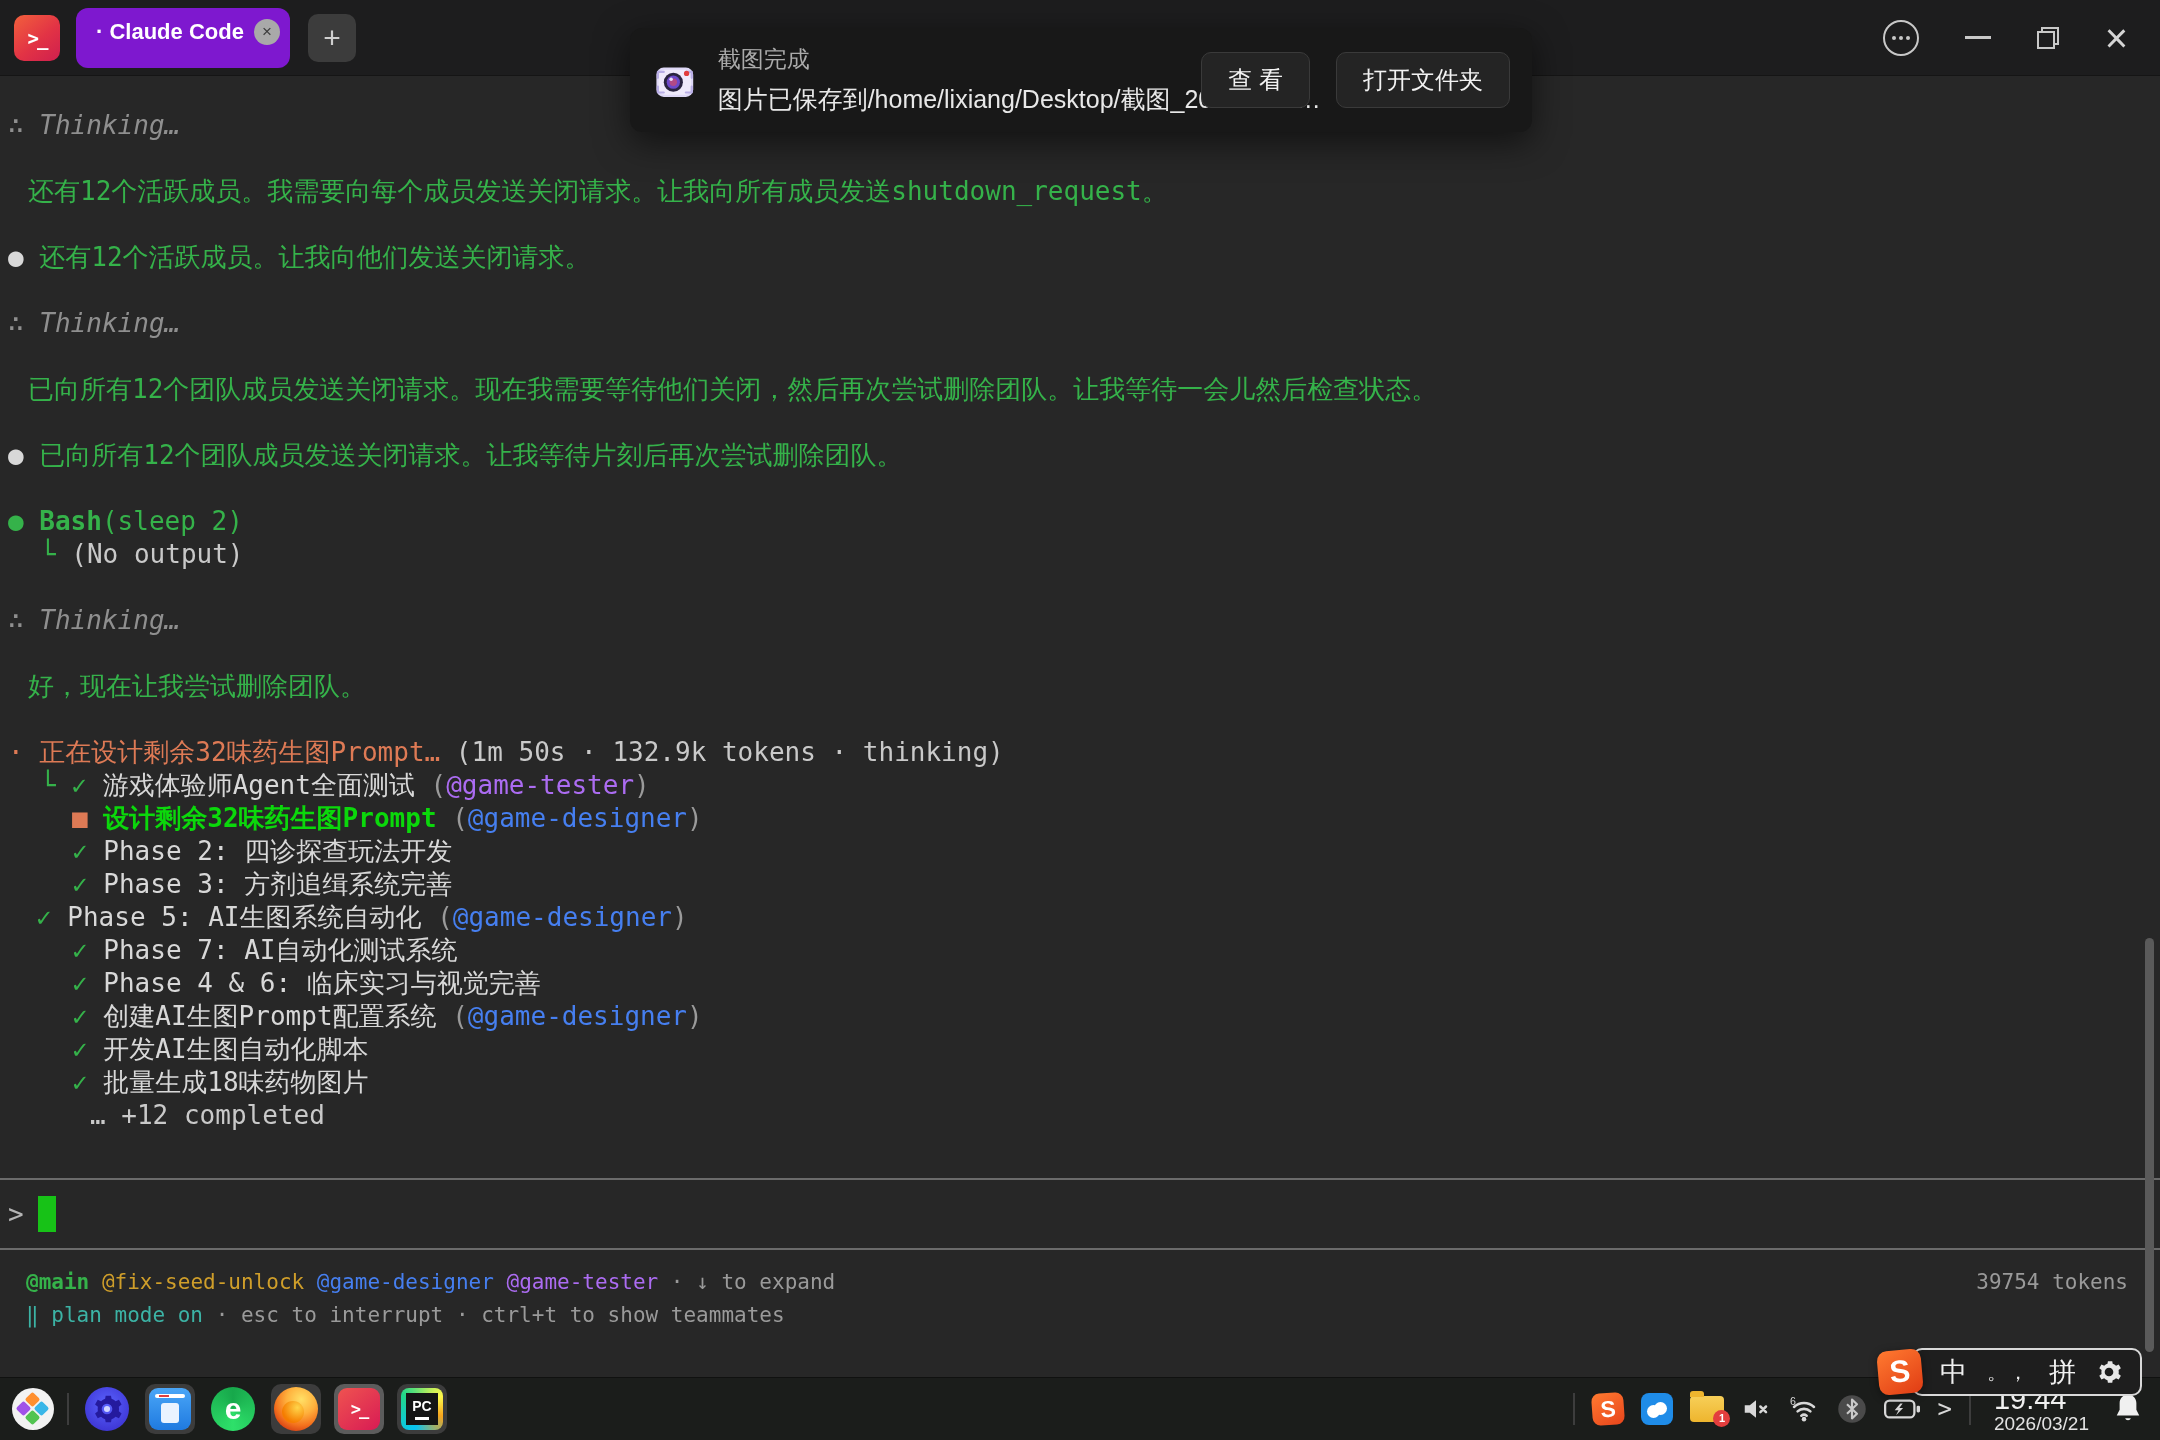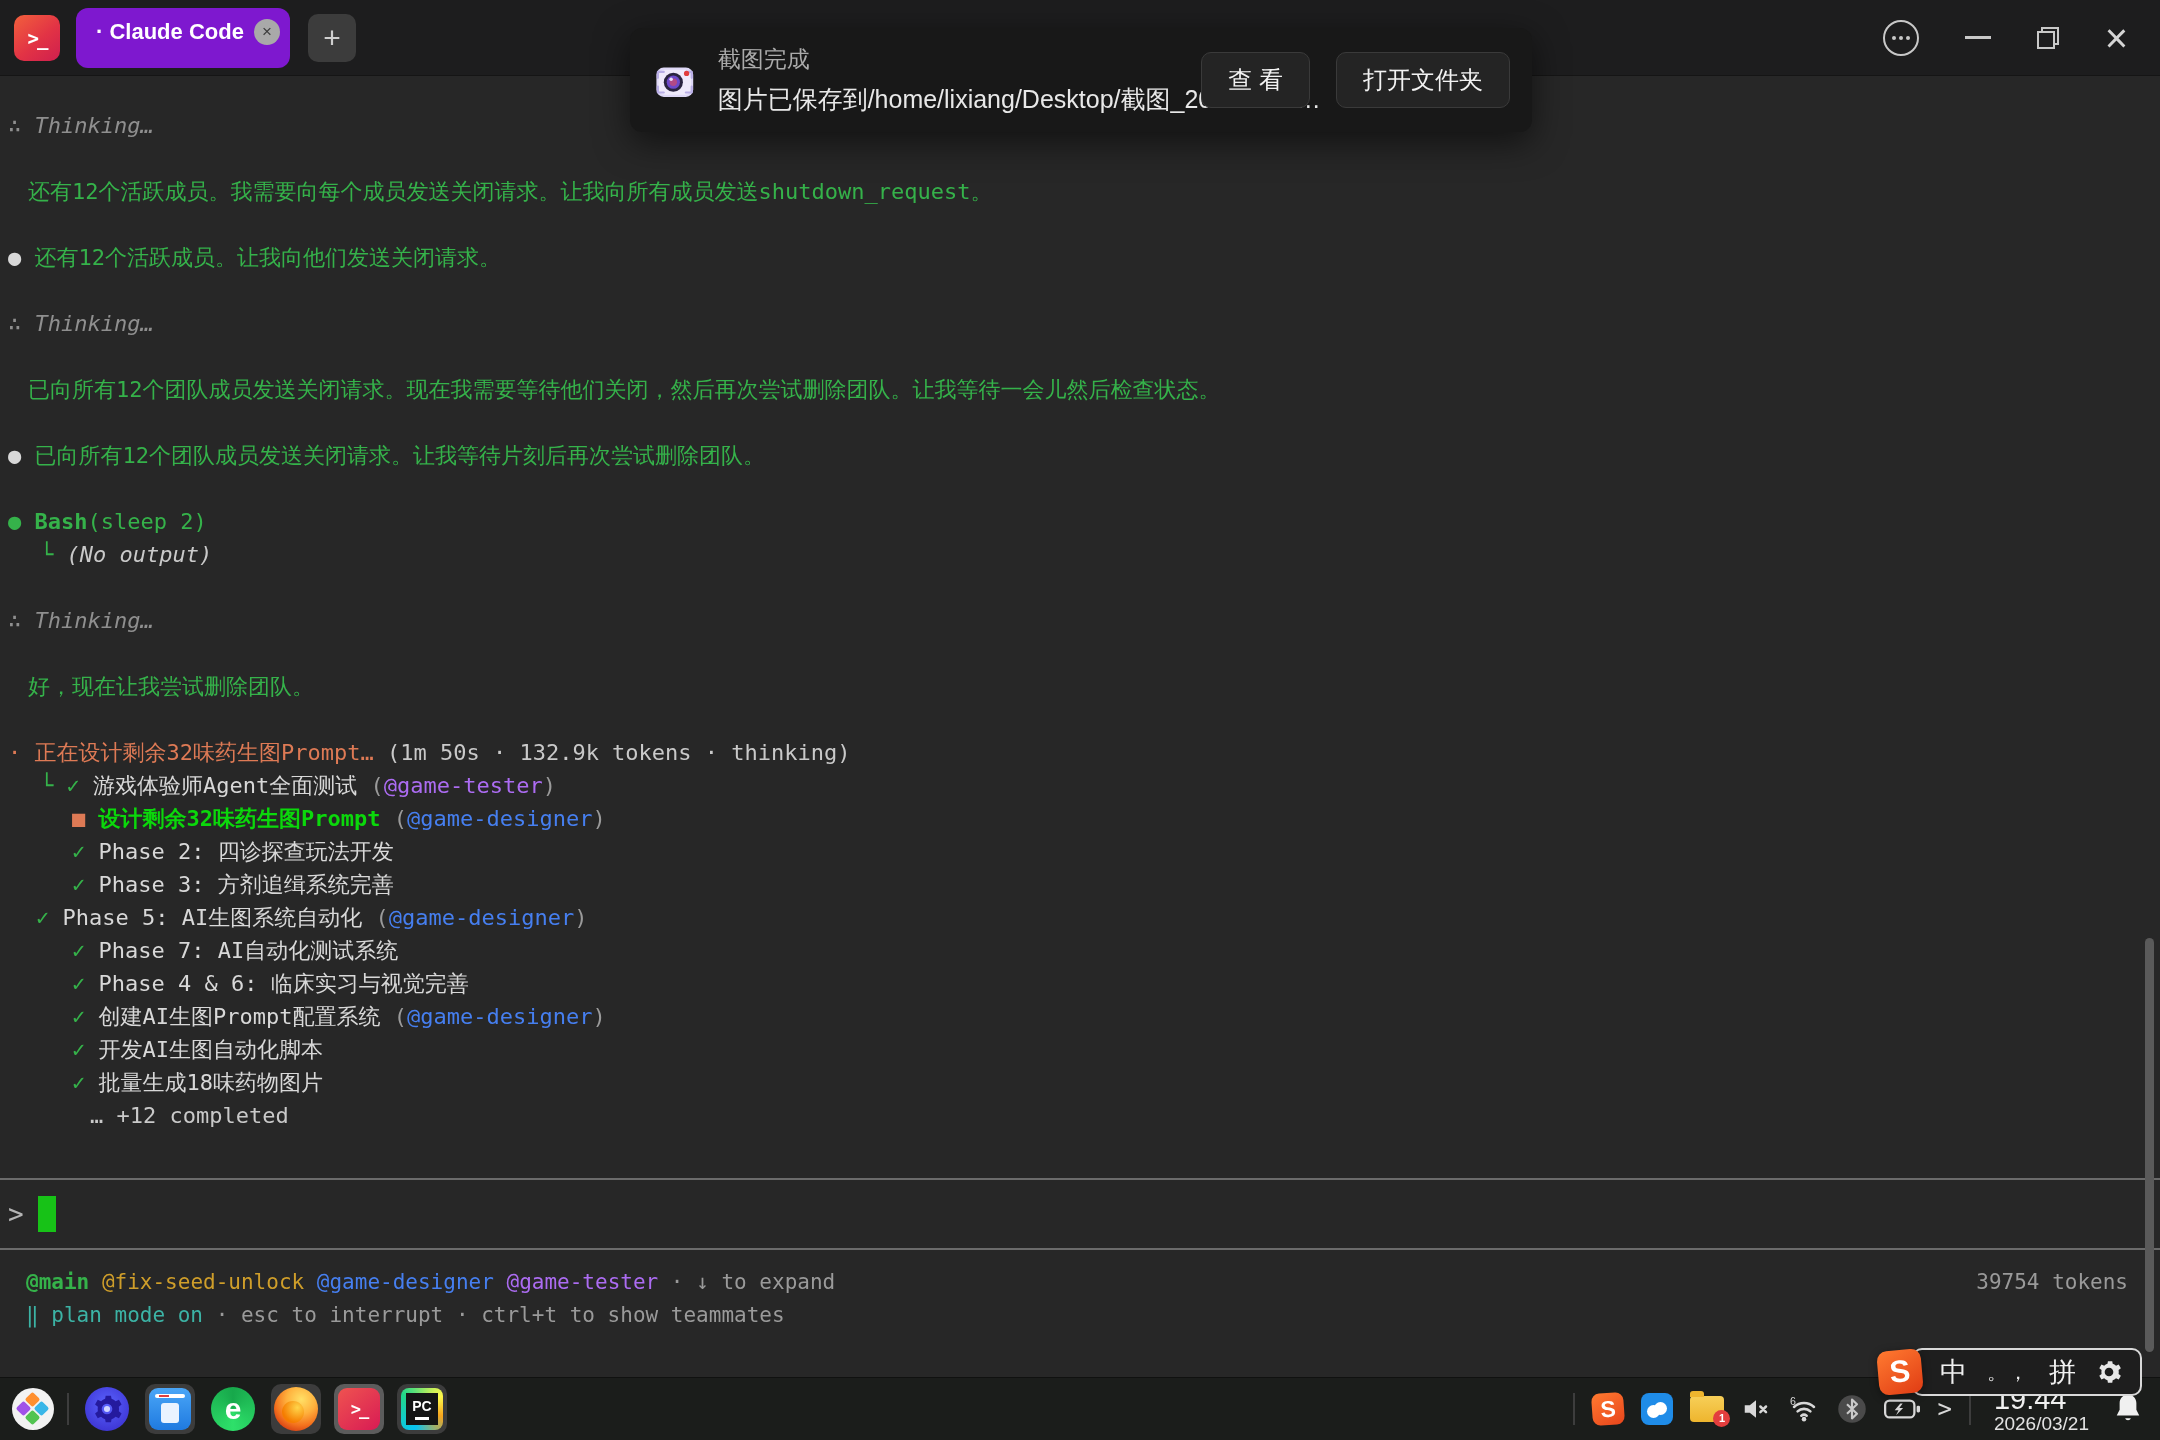--- a/index.html
+++ b/index.html
@@ -42,21 +42,21 @@
   .notif-text{display:flex;flex-direction:column;gap:8px;min-width:0;}
   .notif-title{color:#ababab;font-size:23px;}
   .notif-msg{color:#e8e8e8;font-size:25px;white-space:nowrap;}
   .notif-btn{height:54px;padding:0 26px;border-radius:10px;background:#242424;
              border:1px solid #3a3a3a;color:#f2f2f2;font-size:24px;
              display:flex;align-items:center;justify-content:center;white-space:nowrap;}
   .notif-btn + .notif-btn{margin-left:6px;}
 
   
   .term-out{position:absolute;top:75px;left:0;right:0;padding-top:34px;z-index:1;}
-  .tline{min-height:33px;line-height:33px;font-size:22px;white-space:pre;}
+  .tline{min-height:33px;line-height:33px;font-size:26px;white-space:pre;}
   .tline span{white-space:pre;}
   .c-dim{color:#8f8f8f;}
   .c-dimi{color:#8f8f8f;font-style:italic;}
   .c-green{color:#35b24a;}
   .c-greenb{color:#35b24a;font-weight:bold;}
   .c-bgreen{color:#0bd80b;font-weight:bold;}
   .c-white{color:#d8d8d8;}
   .c-lgray{color:#c9c9c9;}
   .c-gray{color:#9a9a9a;}
   .c-salmon{color:#de7a55;}
@@ -205,21 +205,21 @@
       <div class="tline">&nbsp;</div>
       <div class="tline" style="padding-left: 8px;"><span class="c-white">● </span><span class="c-green">还有12个活跃成员。让我向他们发送关闭请求。</span></div>
       <div class="tline">&nbsp;</div>
       <div class="tline" style="padding-left: 8px;"><span class="c-dim">∴ </span><span class="c-dimi">Thinking…</span></div>
       <div class="tline">&nbsp;</div>
       <div class="tline" style="padding-left: 28px;"><span class="c-green">已向所有12个团队成员发送关闭请求。现在我需要等待他们关闭，然后再次尝试删除团队。让我等待一会儿然后检查状态。</span></div>
       <div class="tline">&nbsp;</div>
       <div class="tline" style="padding-left: 8px;"><span class="c-white">● </span><span class="c-green">已向所有12个团队成员发送关闭请求。让我等待片刻后再次尝试删除团队。</span></div>
       <div class="tline">&nbsp;</div>
       <div class="tline" style="padding-left: 8px;"><span class="c-green">● </span><span class="c-greenb">Bash</span><span class="c-green">(sleep 2)</span></div>
-      <div class="tline" style="padding-left: 40px; font-style: italic;"><span class="c-green">└ </span><span class="c-lgray">(No output)</span></div>
+      <div class="tline" style="padding-left: 40px;"><span class="c-green">└ </span><span class="c-lgray">(No output)</span></div>
       <div class="tline">&nbsp;</div>
       <div class="tline" style="padding-left: 8px;"><span class="c-dim">∴ </span><span class="c-dimi">Thinking…</span></div>
       <div class="tline">&nbsp;</div>
       <div class="tline" style="padding-left: 28px;"><span class="c-green">好，现在让我尝试删除团队。</span></div>
       <div class="tline">&nbsp;</div>
       <div class="tline" style="padding-left: 8px;"><span class="c-salmon">· </span><span class="c-salmon">正在设计剩余32味药生图Prompt… </span><span class="c-lgray">(1m 50s · 132.9k tokens · thinking)</span></div>
       <div class="tline" style="padding-left: 40px;"><span class="c-green">└ </span><span class="c-greenb">✓ </span><span class="c-white">游戏体验师Agent全面测试 </span><span class="c-gray">(</span><span class="c-purple">@game-tester</span><span class="c-gray">)</span></div>
       <div class="tline" style="padding-left: 72px;"><span class="c-salmon">■ </span><span class="c-bgreen">设计剩余32味药生图Prompt </span><span class="c-gray">(</span><span class="c-blue">@game-designer</span><span class="c-gray">)</span></div>
       <div class="tline" style="padding-left: 72px;"><span class="c-greenb">✓ </span><span class="c-white">Phase 2: 四诊探查玩法开发</span></div>
       <div class="tline" style="padding-left: 72px;"><span class="c-greenb">✓ </span><span class="c-white">Phase 3: 方剂追缉系统完善</span></div>

